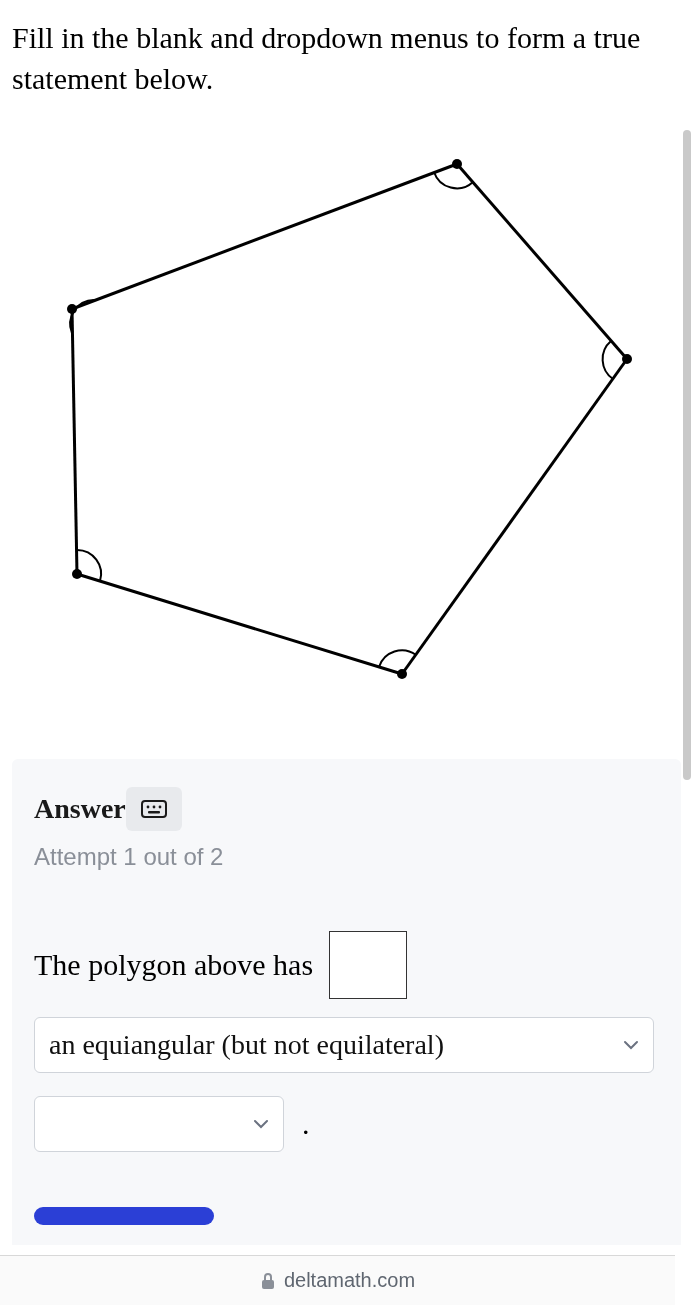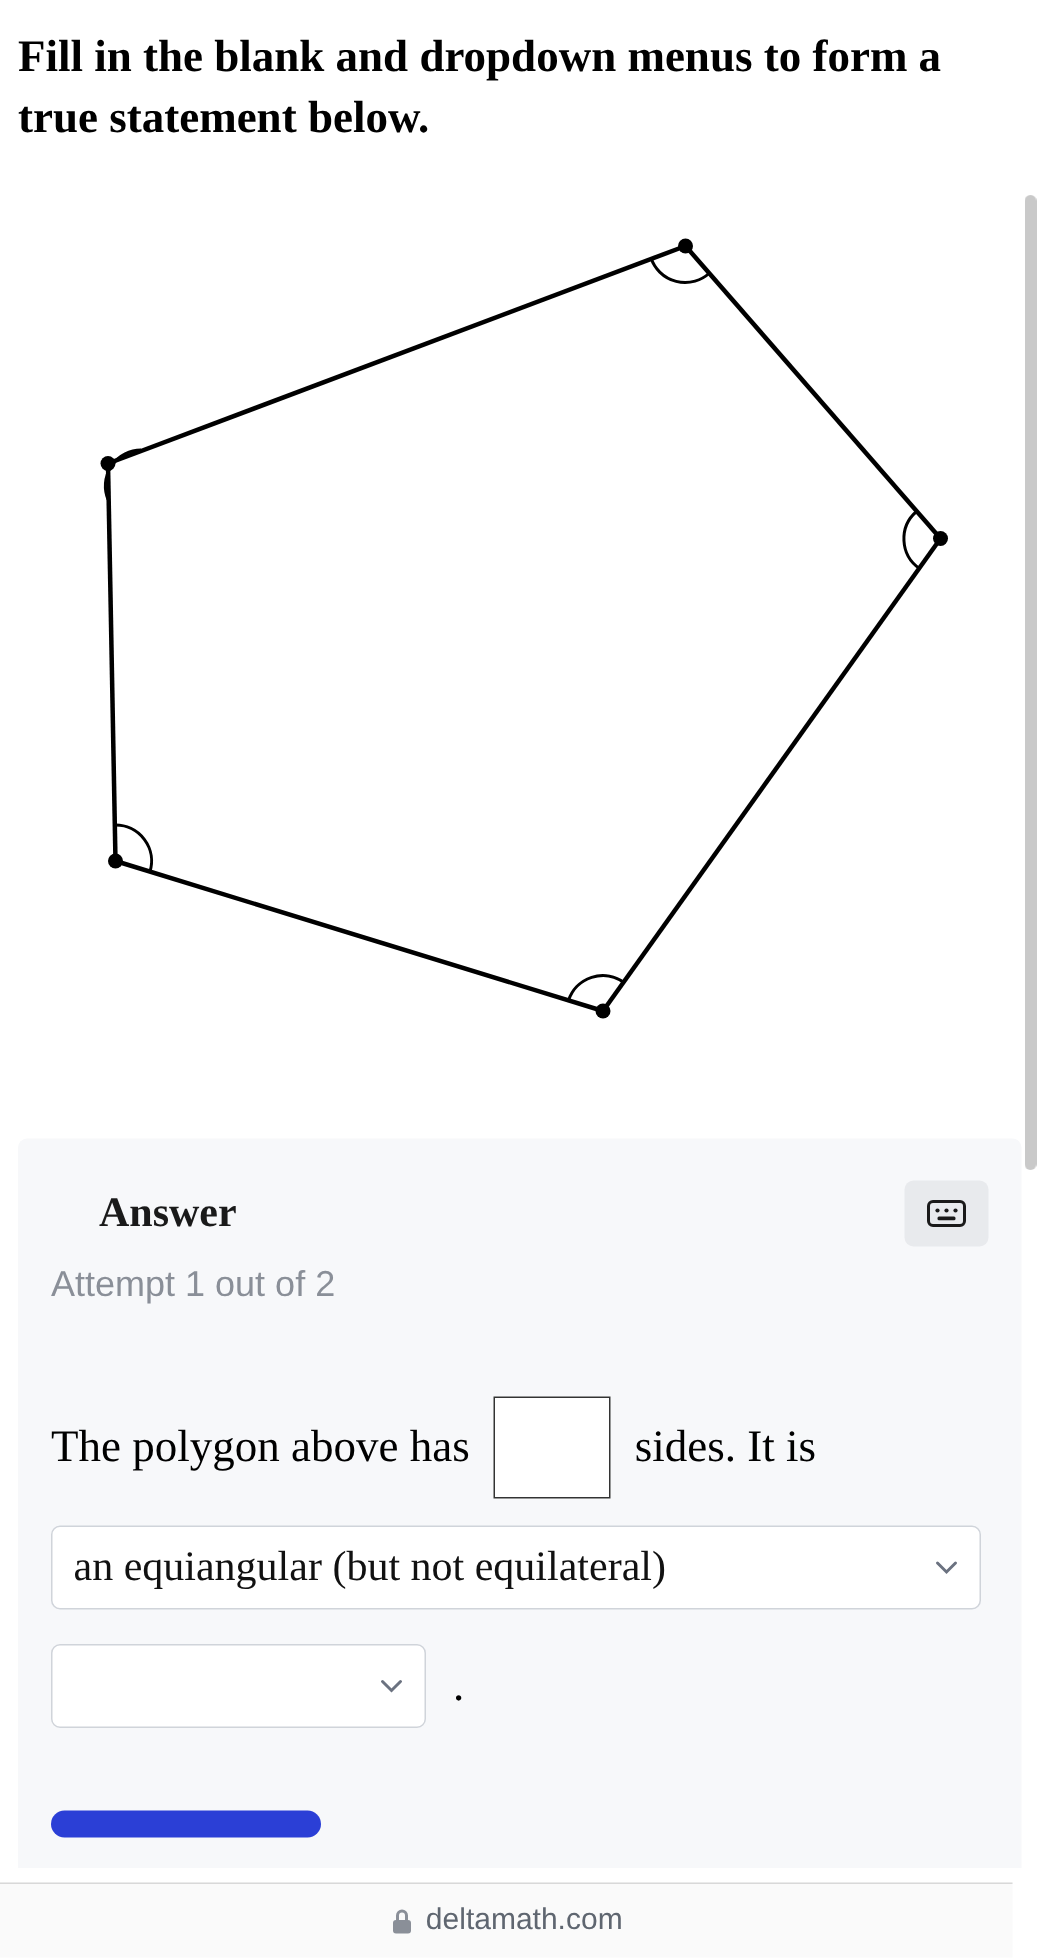--- a/index.html
+++ b/index.html
@@ -14,39 +14,37 @@
   .content {
     padding: 18px 12px 0 12px;
     height: 1245px;
     overflow-y: auto;
   }
   .instruction {
     font-size: 30px;
     line-height: 1.35;
     color: #000;
     margin-bottom: 30px;
-    font-weight: bold;
   }
   .figure-area {
     width: 100%;
     display: flex;
     justify-content: center;
     margin: 30px 0 50px 0;
   }
   .answer-panel {
     background: #f7f8fa;
     border-radius: 6px;
     padding: 28px 22px 40px 22px;
     margin-top: 30px;
   }
   .answer-header {
     display: flex;
-    justify-content: space-between;
-    align-items: center;
-    margin-left: 32px;
+    justify-content: flex-start;
+    align-items: center;
   }
   .answer-title {
     font-size: 28px;
     font-weight: bold;
     color: #1a1a1a;
   }
   .keypad-btn {
     background: #e8eaed;
     border: none;
     border-radius: 6px;
@@ -195,21 +193,20 @@
           <rect x="7" y="11" width="12" height="2.5" rx="1" fill="#1a1a1a"></rect>
         </svg>
       </button>
     </div>
     <div class="attempt-text">Attempt 1 out of 2</div>
 
     <div class="statement">
       <div class="statement-row">
         <span>The polygon above has</span>
         <input class="blank-input" type="text" style="">
-        <span>sides. It is</span>
       </div>
 
       <div class="statement-row">
         <div class="dropdown wide">
           <span>an equiangular (but not equilateral)</span>
           <svg class="chevron" width="16" height="10" viewBox="0 0 16 10">
             <path d="M2 2 L8 8 L14 2" stroke="#6b7280" stroke-width="2" fill="none" stroke-linecap="round"></path>
           </svg>
         </div>
       </div>

